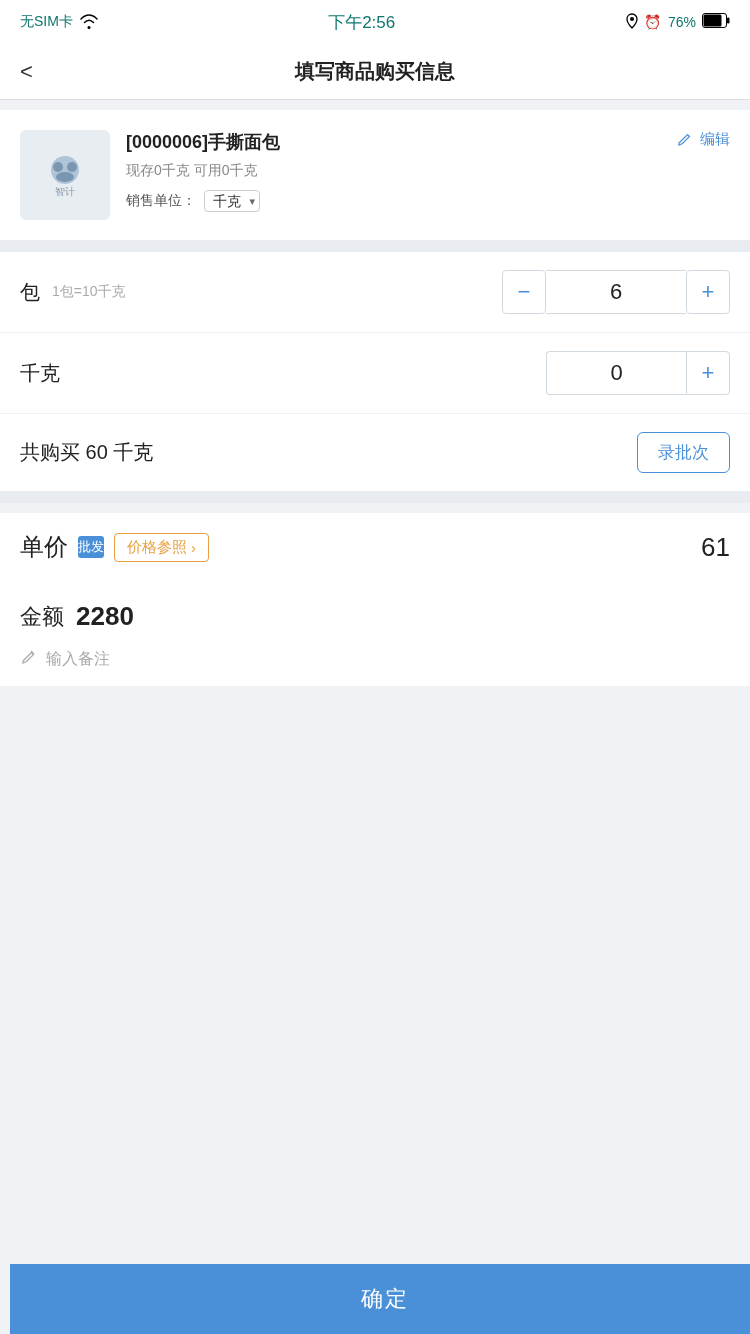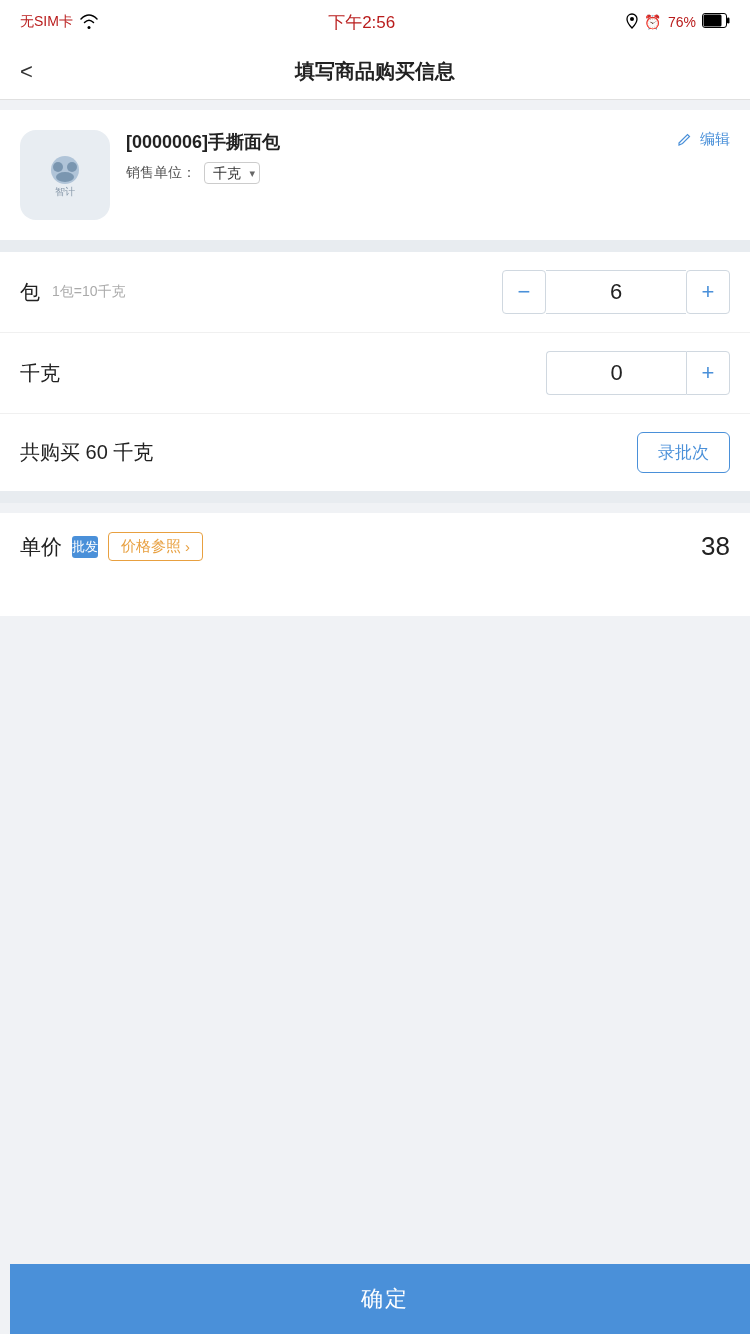--- a/index.html
+++ b/index.html
@@ -16,21 +16,21 @@
     
     .status-bar {
       width: 750px;
       height: 44px;
       background: #fff;
       display: flex;
       align-items: center;
       justify-content: space-between;
       padding: 8px 20px;
       font-size: 15px;
-      color: #b91c1c;
+      color: #0f766e;
     }
     .status-left { display: flex; align-items: center; gap: 6px; font-size: 14px; }
     .status-center { font-size: 17px; font-weight: 500; }
     .status-right { display: flex; align-items: center; gap: 6px; font-size: 14px; }
 
     
     .nav-bar {
       width: 750px;
       height: 56px;
       background: #fff;
@@ -59,21 +59,21 @@
       padding: 20px;
       display: flex;
       align-items: flex-start;
       gap: 16px;
       margin-top: 10px;
     }
     .product-image {
       width: 90px;
       height: 90px;
       background: #e8edf2;
-      border-radius: 16px;
+      border-radius: 6px;
       display: flex;
       align-items: center;
       justify-content: center;
       flex-shrink: 0;
     }
     .product-image svg { width: 50px; height: 50px; }
     .product-info { flex: 1; }
     .product-name {
       font-size: 18px;
       font-weight: 600;
@@ -219,21 +219,21 @@
     .price-row {
       display: flex;
       align-items: center;
       justify-content: space-between;
     }
     .price-left {
       display: flex;
       align-items: center;
       gap: 10px;
     }
-    .price-label { font-size: 21px; color: #222; }
+    .price-label { font-size: 24px; color: #222; }
     .price-tag {
       background: #4a90d9;
       color: #fff;
       font-size: 13px;
       padding: 2px 0;
       border-radius: 3px;
     }
     .price-ref-btn {
       border: 1px solid #e8a040;
       color: #e8a040;
@@ -339,20 +339,21 @@
     <svg viewBox="0 0 50 50" fill="none">
       <circle cx="25" cy="20" r="14" fill="#b0c4d8"></circle>
       <circle cx="18" cy="17" r="5" fill="#7a96b0"></circle>
       <circle cx="32" cy="17" r="5" fill="#7a96b0"></circle>
       <ellipse cx="25" cy="27" rx="9" ry="5" fill="#7a96b0"></ellipse>
       <text x="25" y="45" font-size="10" text-anchor="middle" fill="#8899aa">智计</text>
     </svg>
   </div>
   <div class="product-info">
     <div class="product-name">[0000006]手撕面包</div>
+    <div class="product-stock">现存0千克  可用0千克</div>
     <div class="product-unit-row">
       <span>销售单位：</span>
       <div class="unit-select-wrapper">
         <select class="unit-select">
           <option>千克</option>
         </select>
       </div>
     </div>
   </div>
   <span class="edit-btn">
@@ -400,22 +401,35 @@
 <div class="price-section">
   <div class="price-row">
     <div class="price-left">
       <span class="price-label">单价</span>
       <span class="price-tag">批发</span>
       <button class="price-ref-btn">
         <span>价格参照</span>
         <span>›</span>
       </button>
     </div>
-    <span class="price-value">38</span>
+    <span class="price-value">61</span>
   </div>
 </div>
 
 <div class="amount-section" style="background:#fff; margin-top:0; padding:20px 20px 16px;">
+  <div class="amount-row">
+    <span class="amount-label">金额</span>
+    <span class="amount-value">2280</span>
+  </div>
+  <div class="note-row">
+    <span class="note-icon">
+      <svg width="18" height="18" viewBox="0 0 18 18" fill="none">
+        <path d="M3 13l1.5-1.5 7-7 2 2-7 7L3 15v-2z" stroke="#aaa" stroke-width="1.3" fill="none"></path>
+        <path d="M11.5 3.5l2 2" stroke="#aaa" stroke-width="1.3" stroke-linecap="round"></path>
+      </svg>
+    </span>
+    <span style="color:#aaa; font-size:16px;">输入备注</span>
+  </div>
 </div>
 
 <div class="bottom-area"></div>
 
 <button class="confirm-btn">确定</button>
 
 </body></html>

